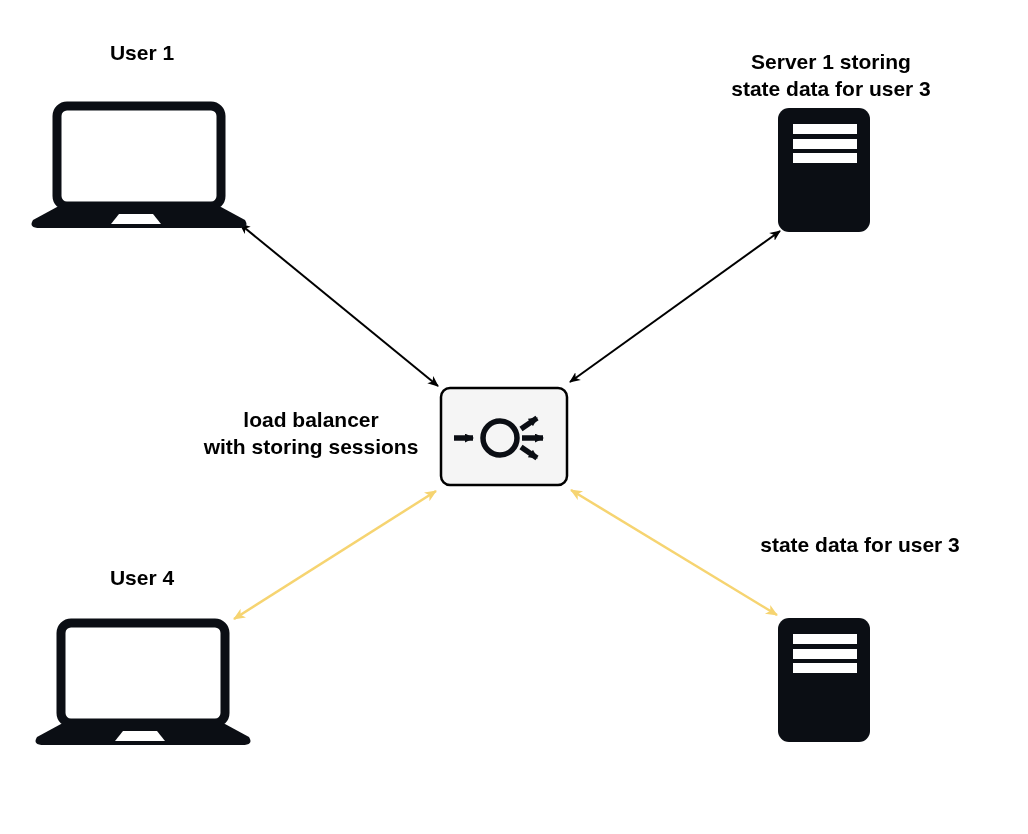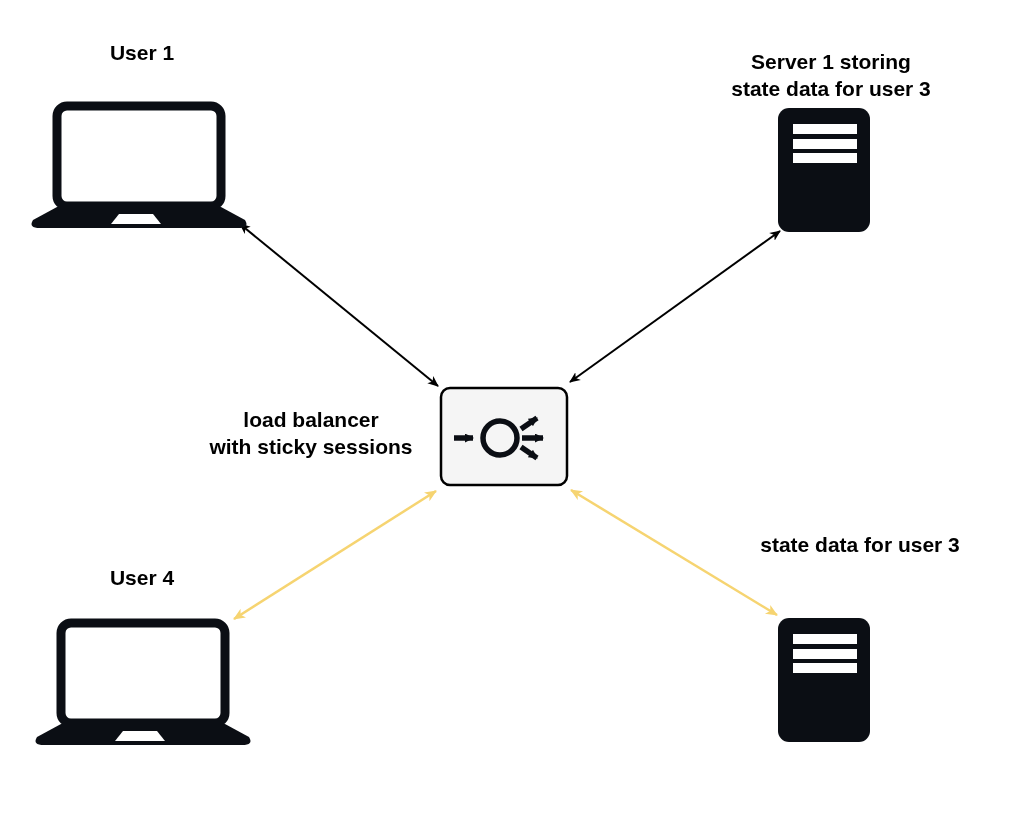--- a/index.html
+++ b/index.html
@@ -104,21 +104,21 @@
     <span>User 1</span>
   </div>
 
   <div class="node-label" style="left:831px; top:48px;">
     <span>Server 1 storing</span>
     <span>state data for user 3</span>
   </div>
 
   <div class="node-label" style="left:311px; top:406px;">
     <span>load balancer</span>
-    <span>with sticky sessions</span>
+    <span>with storing sessions</span>
   </div>
 
   <div class="node-label" style="left:142px; top:564px;">
     <span>User 4</span>
   </div>
 
   <div class="node-label" style="left:860px; top:531px;">
     <span>state data for user 3</span>
   </div>
 

